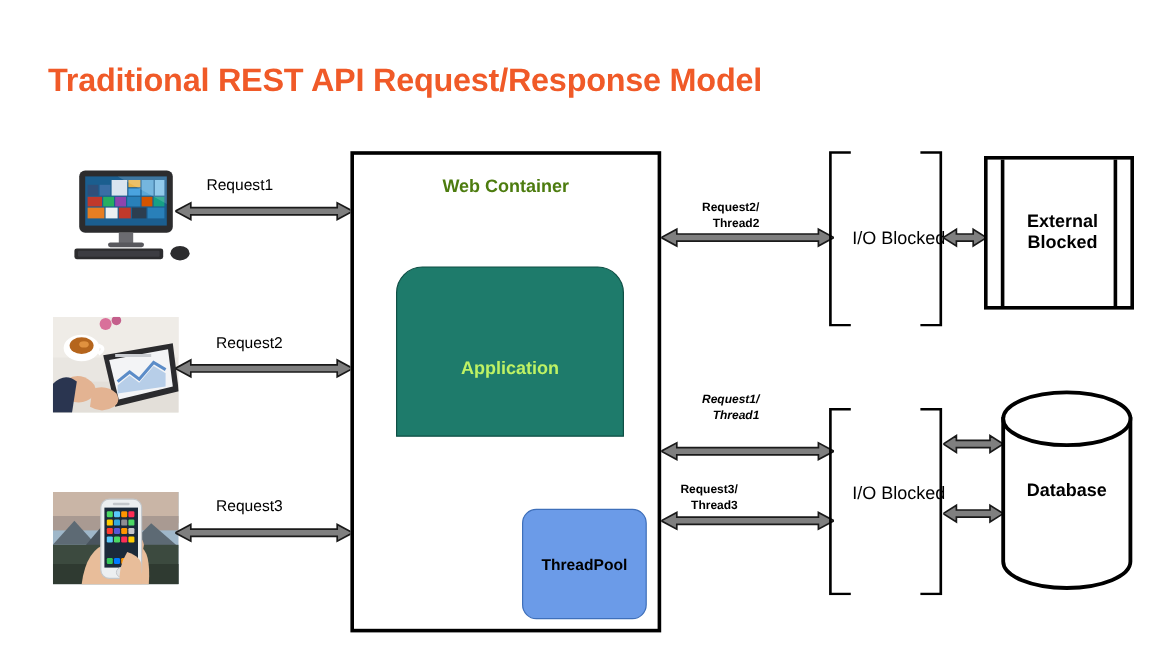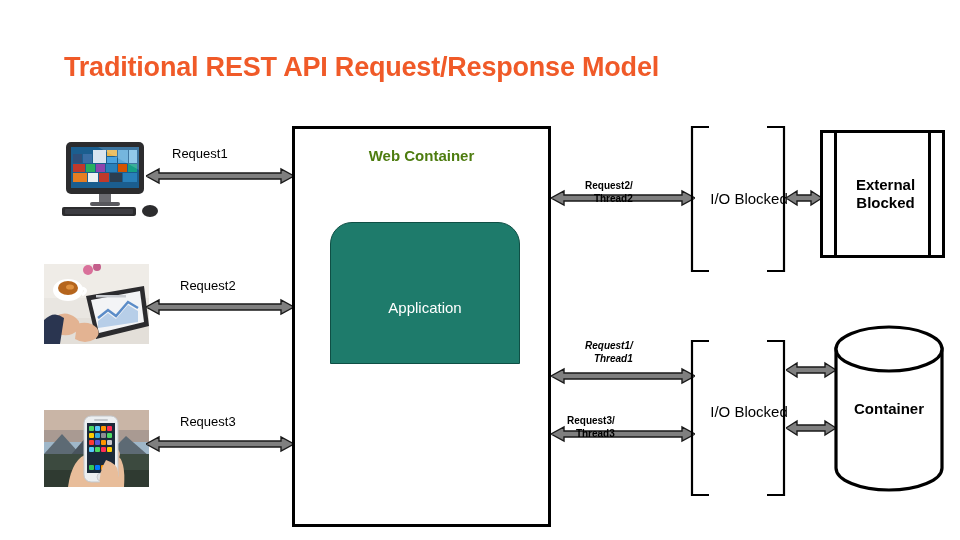--- a/index.html
+++ b/index.html
@@ -12,21 +12,20 @@
   }
   #stage{position:absolute;left:0;top:0;width:960px;height:540px;}
 
   
   #title{
     position:absolute;left:40px;top:52px;
     font-size:27px;font-weight:bold;
     color:#F05A28;
     letter-spacing:-0.2px;
     white-space:nowrap;
-    margin-left:24px;
   }
 
   
   .node{position:absolute;box-sizing:border-box;}
 
   
   #web-container{
     left:292px;top:126px;width:259px;height:401px;
     border:3px solid #000;background:#fff;
   }
@@ -37,21 +36,21 @@
 
   
   #application{
     left:330px;top:222px;width:190px;height:142px;
     background:#1E7B6B;
     border:1px solid #0f4f45;
     border-radius:22px 22px 0 0;
     display:flex;align-items:center;justify-content:center;
   }
   #application-label{
-    font-size:15px;font-weight:normal;color:#ffffff;
+    font-size:15px;font-weight:bold;color:#bef264;
     margin-top:28px;
   }
 
   
   #threadpool{
     left:435px;top:424px;width:104px;height:92px;
     background:#6B9BE8;
     border:1px solid #3e6fba;
     border-radius:12px;
     display:flex;align-items:center;justify-content:center;
@@ -101,21 +100,21 @@
   
   .arrow{position:absolute;}
   .arrow svg{display:block;}
 
   
   .edge-label{
     position:absolute;font-size:13px;color:#000;white-space:nowrap;
     text-align:right;
   }
   .edge-label.small{
-    font-size:10px;font-weight:bold;line-height:1.25;margin-top:12px;
+    font-size:10px;font-weight:bold;line-height:1.25;
   }
 
   
   .device{position:absolute;overflow:hidden;}
 
   
   #device-desktop{left:54px;top:140px;width:108px;height:80px;}
   
   #device-tablet{left:44px;top:264px;width:105px;height:80px;}
   
@@ -260,20 +259,23 @@
   <div class="edge-label" style="left:180px;top:414px;">Request3</div>
 
   <div class="node" id="web-container">
     <div id="web-container-title">Web Container</div>
   </div>
 
   <div class="node" id="application">
     <div id="application-label">Application</div>
   </div>
 
+  <div class="node" id="threadpool">
+    <div id="threadpool-label">ThreadPool</div>
+  </div>
 
   <div class="arrow" style="left:551px;top:188px;">
     <svg width="144" height="20" viewBox="0 0 144 20">
       <polygon points="0,10 13,3 13,7 131,7 131,3 144,10 131,17 131,13 13,13 13,17" fill="#7f7f7f" stroke="#1a1a1a" stroke-width="1.4" stroke-linejoin="miter"></polygon>
     </svg>
   </div>
   <div class="edge-label small" style="left:585px;top:168px;">
     <span>Request2/</span><br>
     <span>Thread2</span>
   </div>
@@ -350,16 +352,16 @@
     <svg width="50" height="20" viewBox="0 0 50 20">
       <polygon points="0,10 11,3 11,7 39,7 39,3 50,10 39,17 39,13 11,13 11,17" fill="#7f7f7f" stroke="#1a1a1a" stroke-width="1.4" stroke-linejoin="miter"></polygon>
     </svg>
   </div>
 
   <div class="node" id="database">
     <svg width="112" height="167" viewBox="0 0 112 167">
       <path d="M3 24 L3 143 A53 22 0 0 0 109 143 L109 24 Z" fill="#ffffff" stroke="#000" stroke-width="3.2"></path>
       <ellipse cx="56" cy="24" rx="53" ry="22" fill="#ffffff" stroke="#000" stroke-width="3.2"></ellipse>
     </svg>
-    <div id="database-label">Container</div>
+    <div id="database-label">Database</div>
   </div>
 
 </div>
 
 </body></html>

